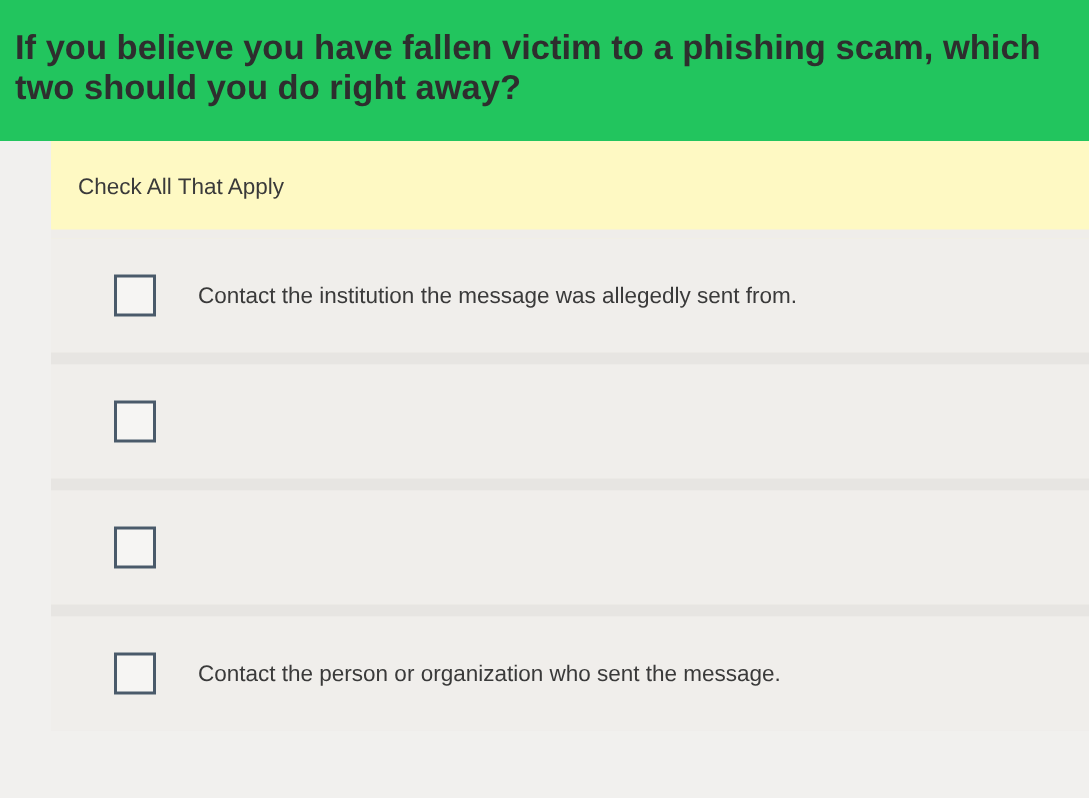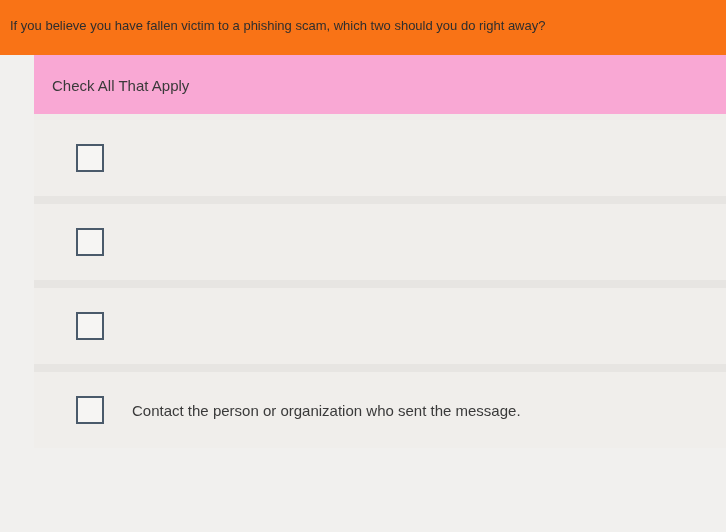--- a/index.html
+++ b/index.html
@@ -6,34 +6,34 @@
   body {
     font-family: Arial, Helvetica, sans-serif;
     background: #f1f0ee;
     width: 726px;
     height: 532px;
     overflow: hidden;
     color: #3a3a3a;
   }
   .question {
     padding: 18px 12px 22px 10px;
-    font-size: 13px;
-    font-weight: 400;
+    font-size: 23px;
+    font-weight: 700;
     color: #2e2e2e;
-    background: #f97316;
+    background: #22c55e;
   }
   .panel {
     margin: 0 0 0 34px;
     background: #eceae7;
   }
   .instruction {
     padding: 22px 18px 20px 18px;
     font-size: 15px;
     color: #3a3a3a;
-    background: #f9a8d4;
+    background: #fef9c3;
     border-bottom: 6px solid #efedea;
   }
   .options { }
   .option {
     display: flex;
     align-items: center;
     padding: 24px 18px 24px 42px;
     background: #f0eeeb;
     border-bottom: 8px solid #e7e5e2;
     gap: 28px;
@@ -57,20 +57,21 @@
 
 <div class="question">If you believe you have fallen victim to a phishing scam, which two should you do right away?</div>
 
 <div class="panel">
   <div class="instruction">Check All That Apply</div>
 
   <div class="options">
 
     <div class="option">
       <div class="checkbox"></div>
+      <div class="option-label">Contact the institution the message was allegedly sent from.</div>
     </div>
 
     <div class="option">
       <div class="checkbox"></div>
     </div>
 
     <div class="option">
       <div class="checkbox"></div>
     </div>
 

